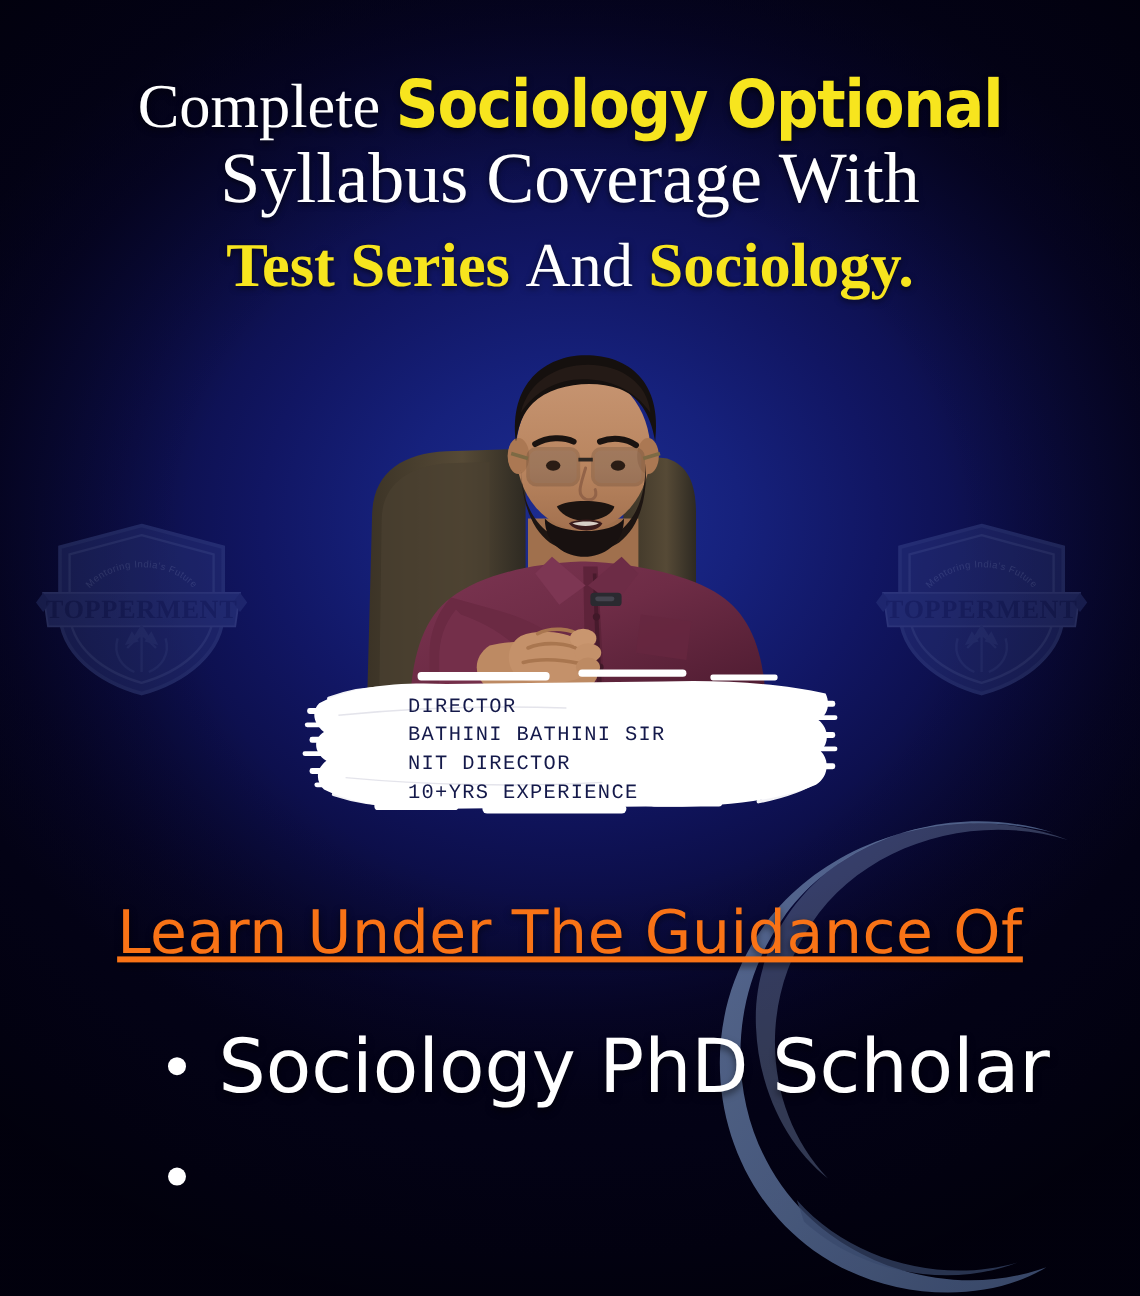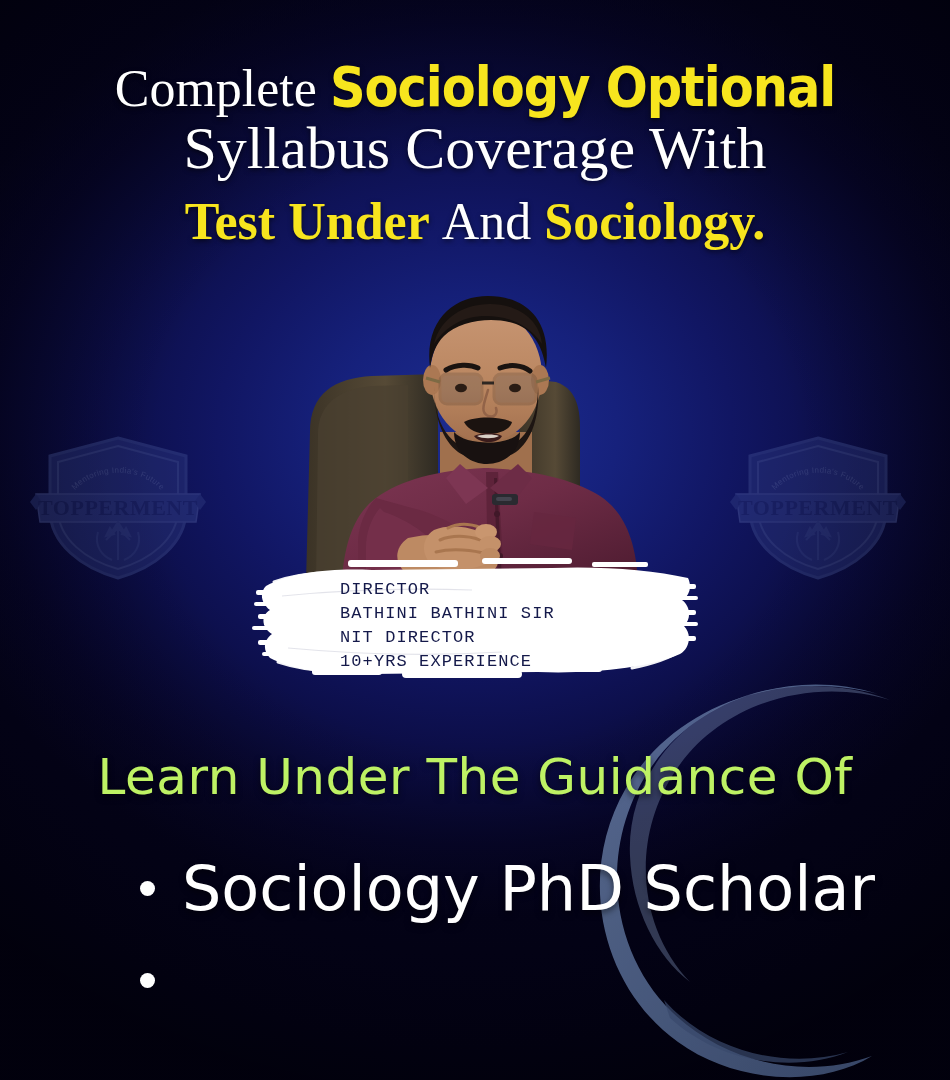--- a/index.html
+++ b/index.html
@@ -118,23 +118,24 @@
 
   
   #guidance-heading {
     position: absolute;
     left: 0;
     top: 748px;
     width: 950px;
     text-align: center;
     font-family: "DejaVu Sans", sans-serif;
     font-size: 50px;
-    color: #bef264;
+    color: #f97316;
     letter-spacing: 0.5px;
     text-shadow: 0 3px 6px rgba(0,0,0,0.55);
+    text-decoration: underline;
   }
   #benefits-list {
     position: absolute;
     left: 140px;
     top: 842px;
     width: 760px;
     margin: 0;
     padding: 0;
     list-style: none;
   }
@@ -245,21 +246,21 @@
 
   <div class="headline" id="headline-line1">
     <span class="hl-white">Complete </span><span class="hl-yellow hl-bold">Sociology Optional</span>
   </div>
 
   <div class="headline" id="headline-line2">
     <span class="hl-white">Syllabus Coverage With</span>
   </div>
 
   <div class="headline" id="headline-line3">
-    <span class="hl-yellow hl-serif-bold">Test Under </span><span class="hl-white">And </span><span class="hl-yellow hl-serif-bold">Sociology.</span>
+    <span class="hl-yellow hl-serif-bold">Test Series </span><span class="hl-white">And </span><span class="hl-yellow hl-serif-bold">Sociology.</span>
   </div>
 
   <div class="person">
     <svg viewBox="0 0 404 300" xmlns="http://www.w3.org/2000/svg">
       <defs>
         <linearGradient id="shirtG" x1="0" y1="0" x2="1" y2="1">
           <stop offset="0%" stop-color="#7c3552"></stop>
           <stop offset="45%" stop-color="#6e2c46"></stop>
           <stop offset="100%" stop-color="#4d1b30"></stop>
         </linearGradient>

